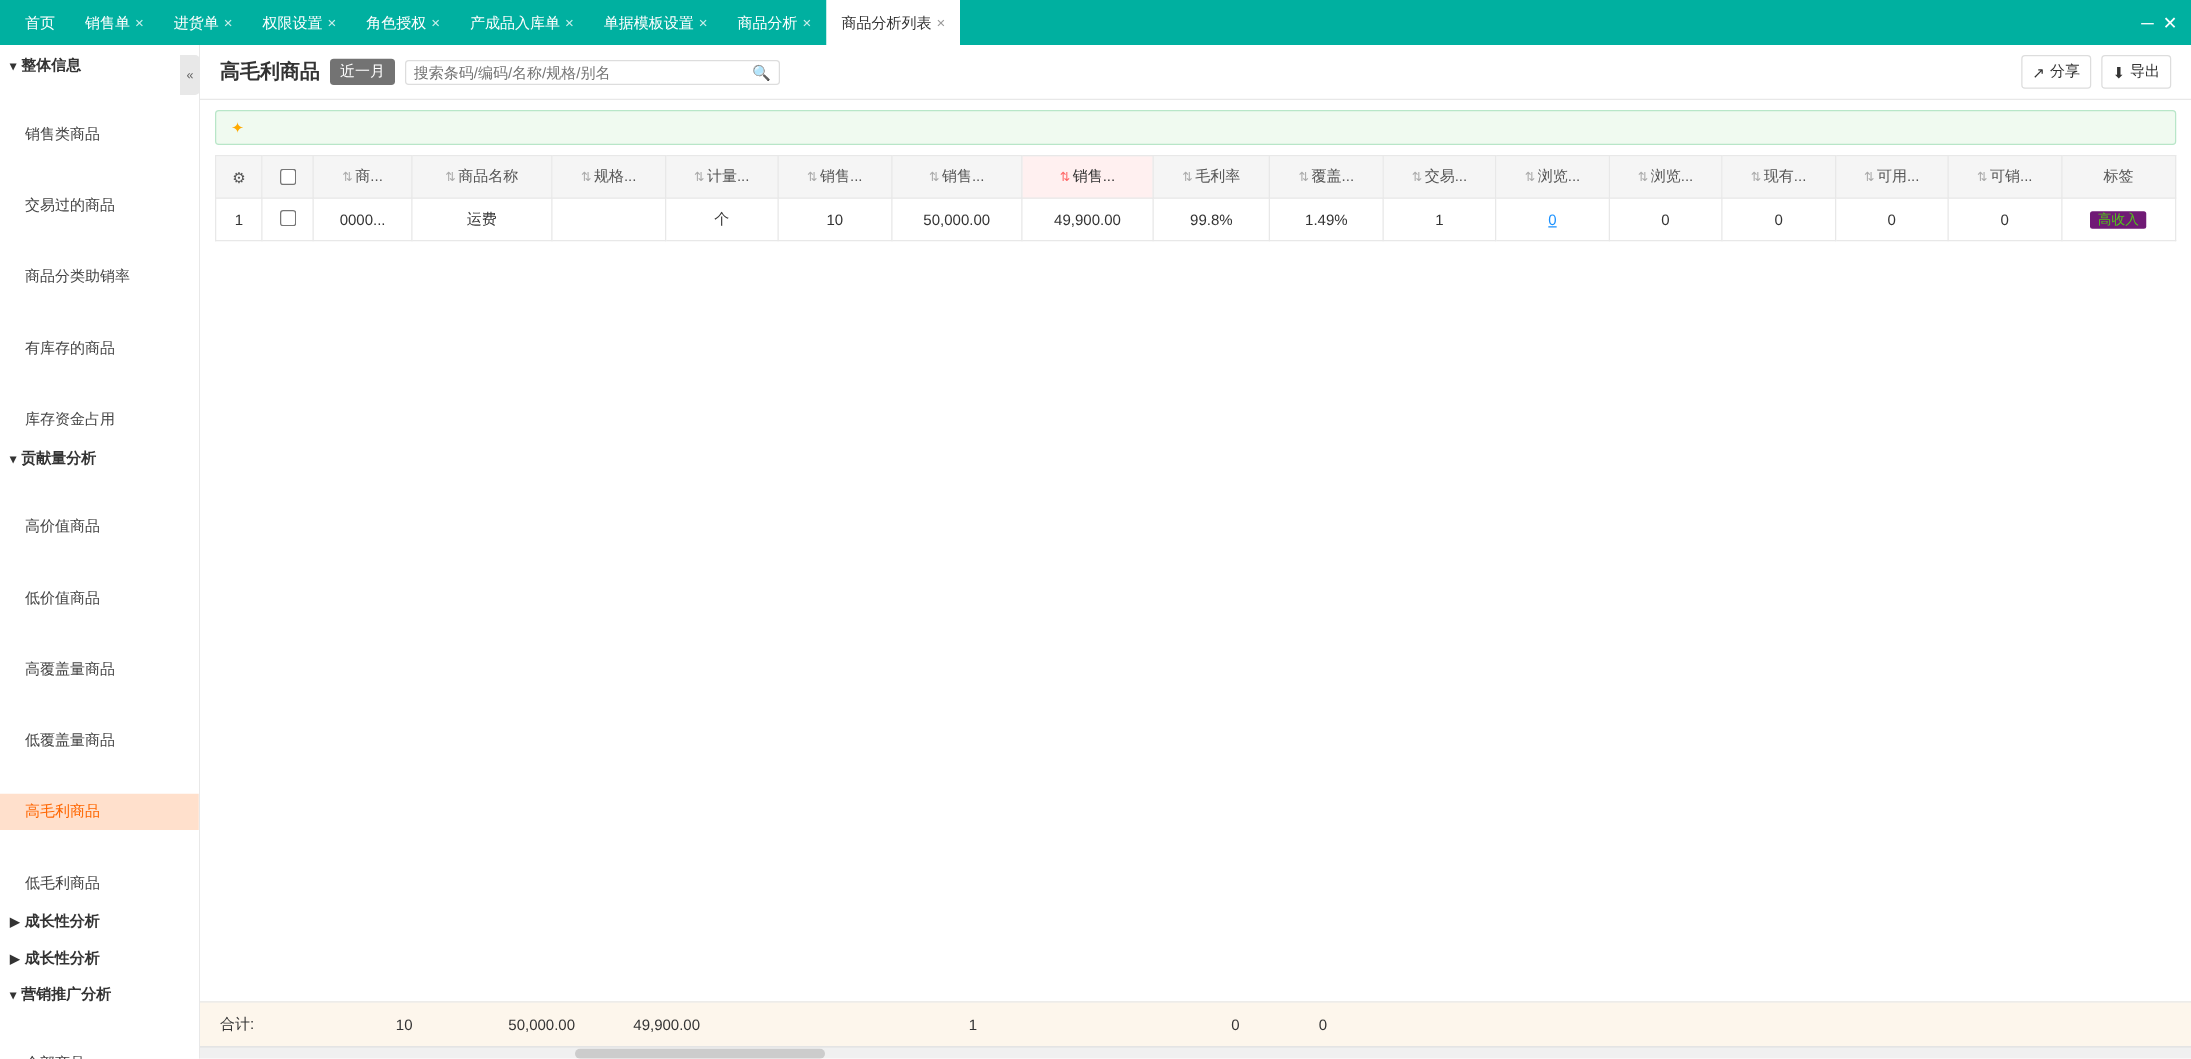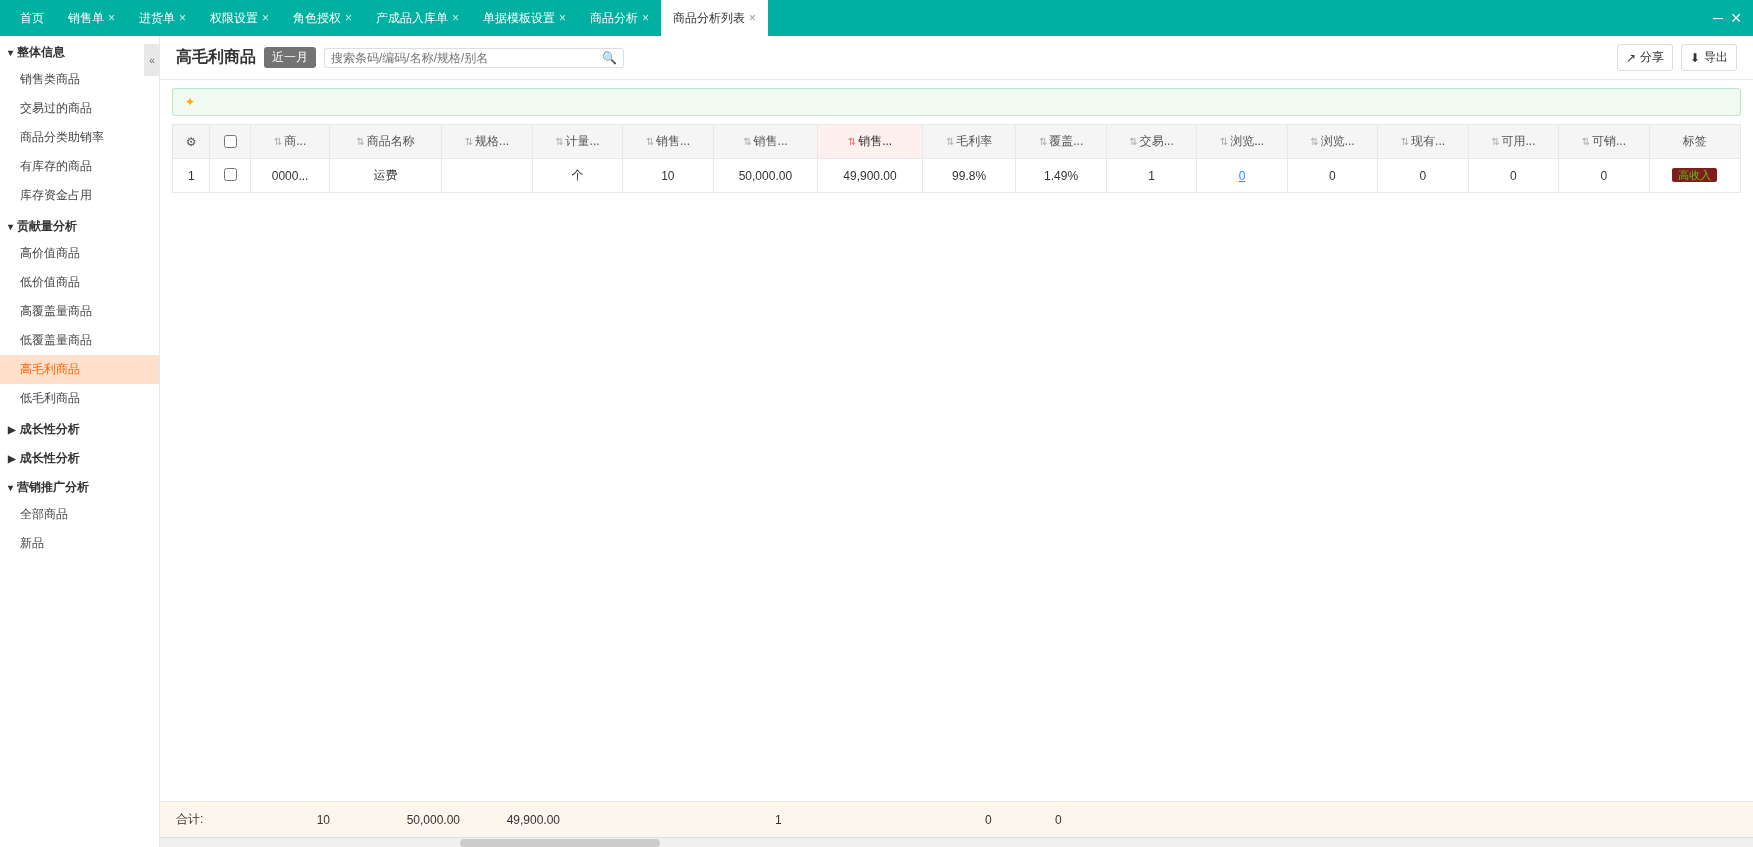--- a/index.html
+++ b/index.html
@@ -90,20 +90,21 @@
     }
     .sidebar-group-header .arrow {
       margin-right: 4px;
       font-size: 10px;
     }
     .sidebar-item {
       padding: 6px 8px 6px 20px;
       color: #444;
       cursor: pointer;
       font-size: 12px;
+      margin-top: 28px;
     }
     .sidebar-item.active {
       background: #ffe0cc;
       color: #ff6600;
     }
 
     
     .content-area {
       flex: 1;
       display: flex;
@@ -221,21 +222,21 @@
     tbody tr {
       background: #fff;
     }
     tbody td {
       padding: 8px 6px;
       border: 1px solid #e8e8e8;
       text-align: center;
       color: #333;
     }
     .tag-high-income {
-      background: #7f1d1d;
+      background: #701a75;
       color: #52c41a;
       padding: 1px 6px;
       border-radius: 2px;
       font-size: 11px;
     }
     .link-style { color: #1890ff; text-decoration: underline; cursor: pointer; }
 
     
     .footer-total {
       display: flex;

